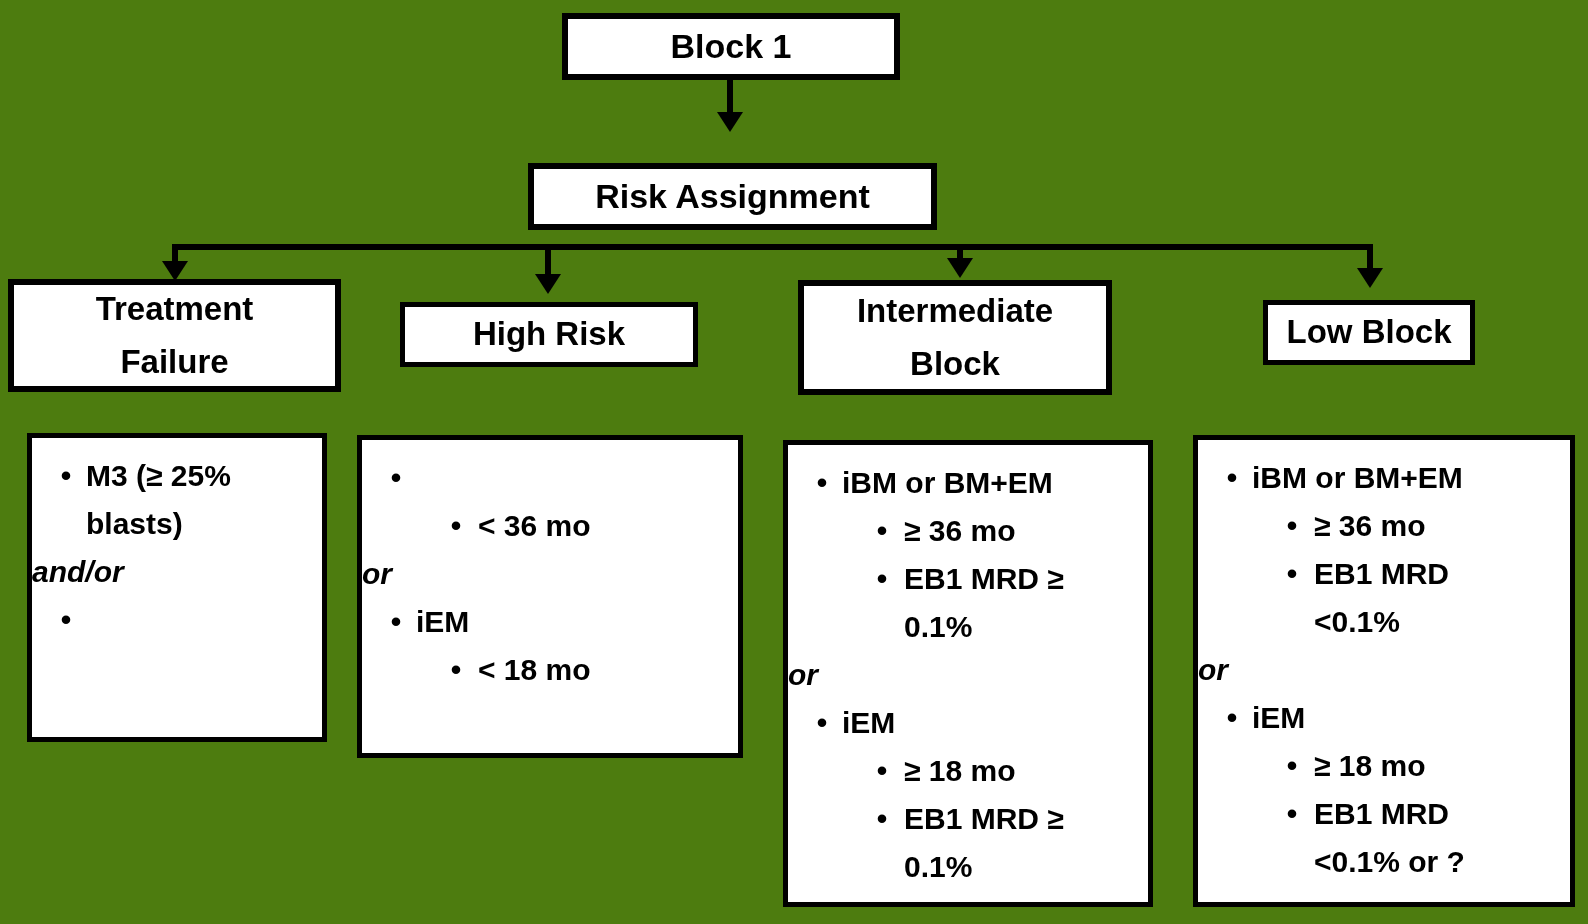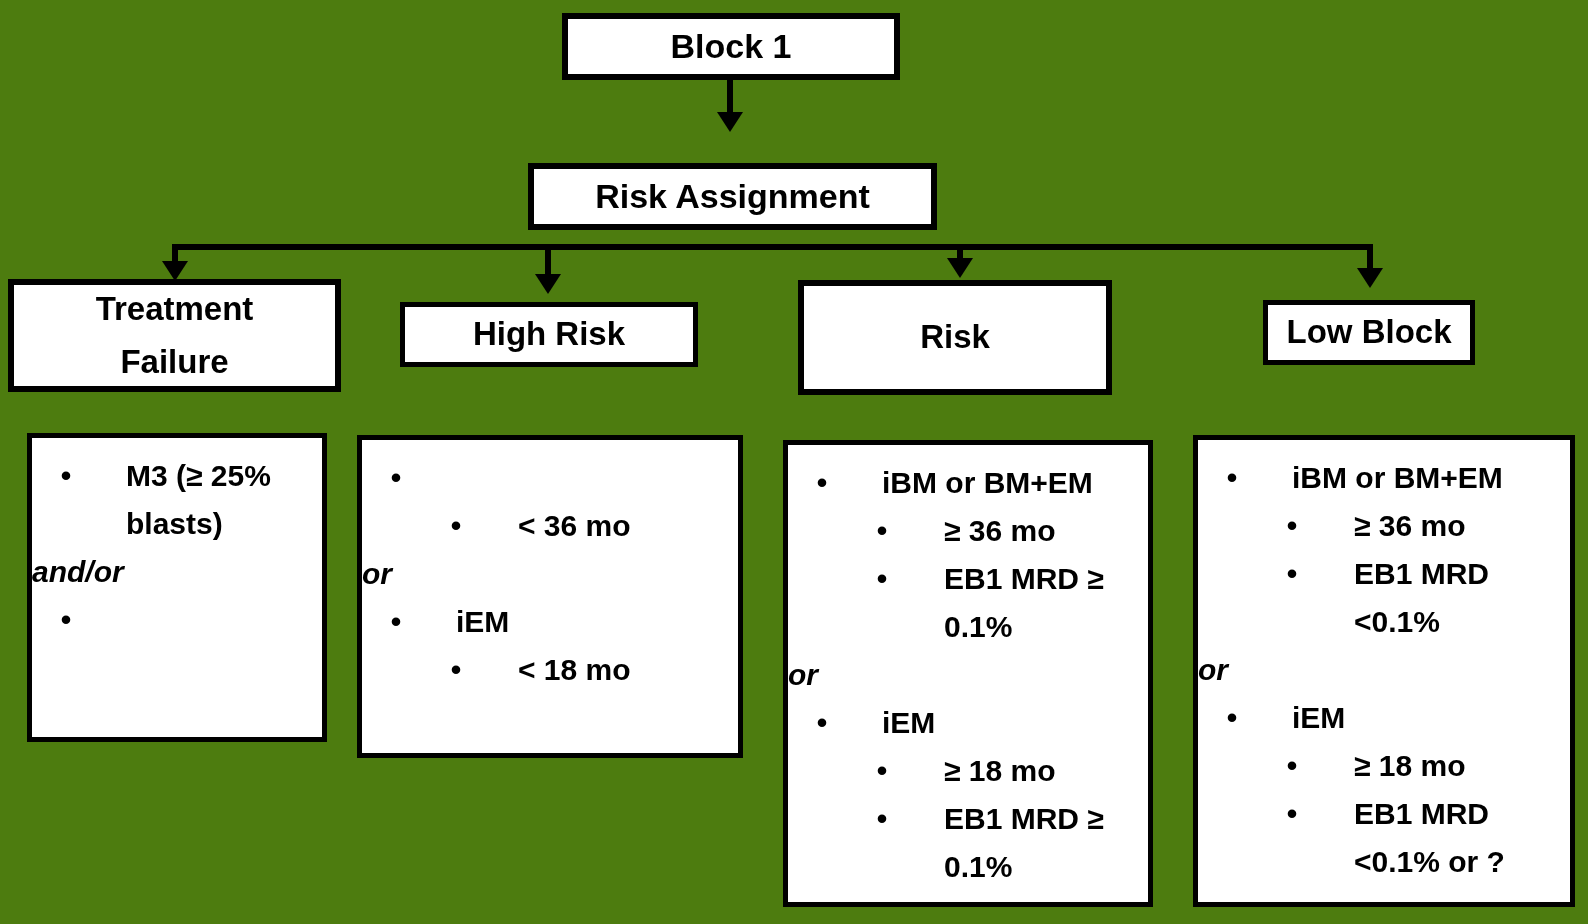--- a/index.html
+++ b/index.html
@@ -29,21 +29,21 @@
   .d1{left:27px;  top:433px;width:300px;height:309px;}
   .d2{left:357px; top:435px;width:386px;height:323px;}
   .d3{left:783px; top:440px;width:370px;height:467px;}
   .d4{left:1193px;top:435px;width:382px;height:472px;}
 
   .row{display:flex;align-items:flex-start;}
   .row .bul{flex:none;width:40px;text-align:center;}
   .row.l1{margin-left:14px;}
   .row.l2{margin-left:72px;}
   .row.l2 .bul{width:44px;}
-  .row .txt{white-space:pre-line;margin-left:40px;}
+  .row .txt{white-space:pre-line;}
   .or-row{text-align:left;font-style:italic;}
 
   
   .line{position:absolute;background:#000;}
   .ah{ 
     position:absolute;width:0;height:0;
     border-left:13px solid transparent;border-right:13px solid transparent;
     border-top:20px solid #000;
   }
 </style>
@@ -78,21 +78,22 @@
   <div class="ah" style="left:1357px;top:268px;"></div>
 
   <div class="box hbox hbox-hr">
       <div>High Risk</div>
     </div>
   <div class="box hbox hbox-tf">
       <div>Treatment</div>
       <div>Failure</div>
     </div>
   <div class="box hbox hbox-ir">
-      <div>Risk</div>
+      <div>Intermediate</div>
+      <div>Block</div>
     </div>
   <div class="box hbox hbox-lr">
       <div>Low Block</div>
     </div>
 
   <div class="details d1">
       <div class="row l1">
         <span class="bul">•</span>
         <span class="txt">M3 (≥ 25%
 blasts)</span>

